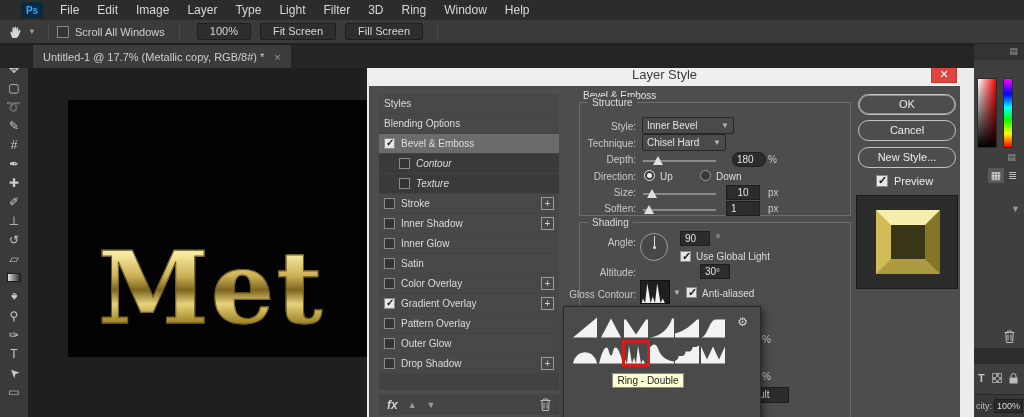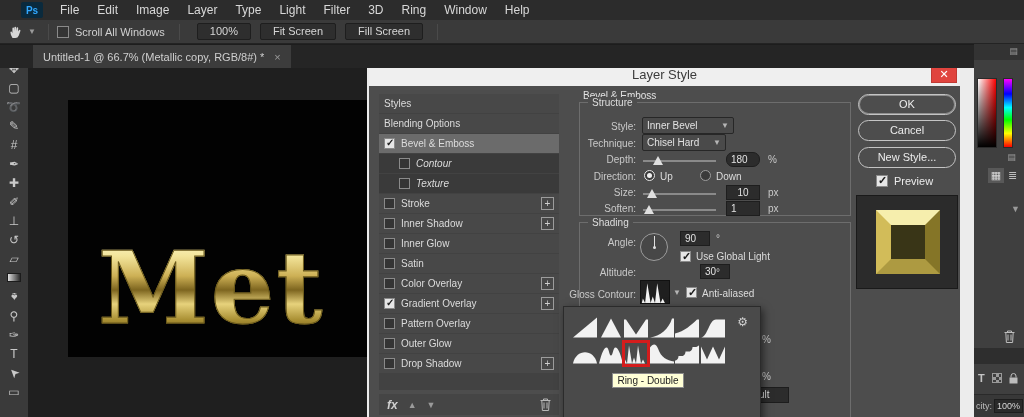--- a/index.html
+++ b/index.html
@@ -186,21 +186,21 @@
     <span class="opt-label">Scroll All Windows</span>
     <span class="vsep" style="margin-left:14px;"></span>
     <button class="opt-btn">100%</button>
     <button class="opt-btn">Fit Screen</button>
     <button class="opt-btn">Fill Screen</button>
     <span class="vsep" style="margin-left:14px;"></span>
   </div>
 
   <div class="abs tabbar">
     <div class="doc-tab">
-      <span>Untitled-1 @ 66.7% (Metallic copy, RGB/8#) *</span>
+      <span>Untitled-1 @ 17.7% (Metallic copy, RGB/8#) *</span>
       <span class="tab-close">×</span>
     </div>
   </div>
 
   <div class="abs toolbar">
     <span class="dchev">»</span>
     <div>
         <div class="tool">
           <span style="display: inline-block;">✥</span>
         </div>
@@ -393,21 +393,21 @@
         <span class="flabel" style="top:35px;">Technique:</span>
         <div class="dropdown" style="left:62px; top:31px; width:84px;">
           <span>Chisel Hard</span>
           <span class="dd-chev">▼</span>
         </div>
 
         <span class="flabel" style="top:51px;">Depth:</span>
         <div class="slider" style="left:63px; top:57px; width:73px;">
           <span class="thumb" style="left:10px;"></span>
         </div>
-        <div class="valbox" style="left:146px; top:49px;border-radius:7px;">180</div>
+        <div class="valbox" style="left:152px; top:49px;border-radius:7px;">180</div>
         <span class="unit" style="left:188px; top:51px;">%</span>
 
         <span class="flabel" style="top:68px;">Direction:</span>
         <span class="radio on" style="left:64px; top:67px;"></span>
         <span class="rlabel" style="left:80px; top:68px;">Up</span>
         <span class="radio" style="left:120px; top:67px;"></span>
         <span class="rlabel" style="left:136px; top:68px;">Down</span>
 
         <span class="flabel" style="top:84px;">Size:</span>
         <div class="slider" style="left:63px; top:90px; width:73px;">

